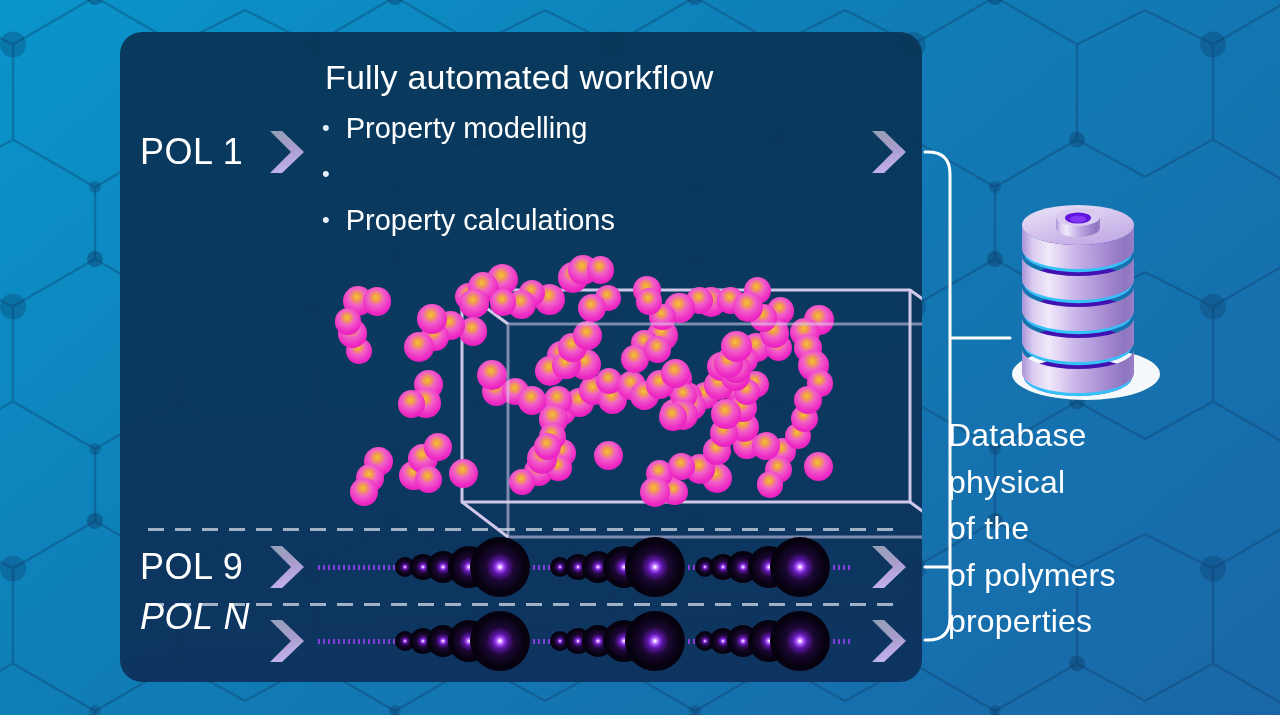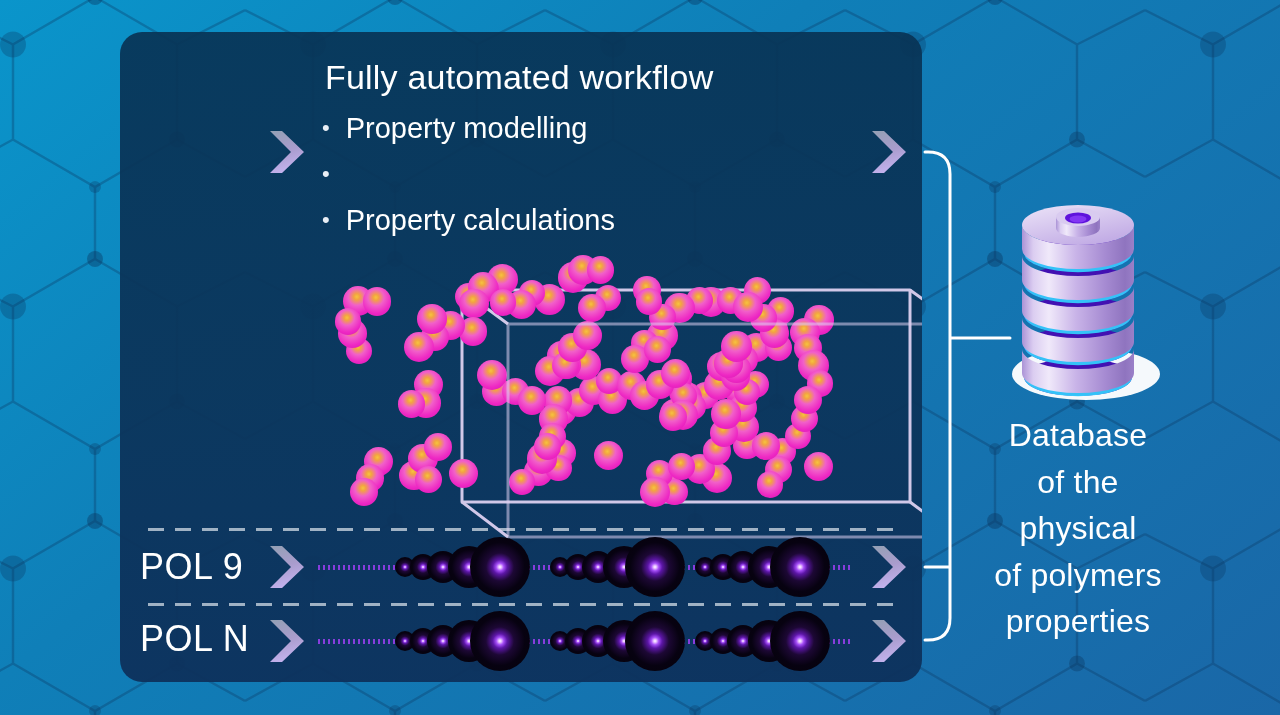--- a/index.html
+++ b/index.html
@@ -38,21 +38,21 @@
   .mol{position:absolute;border-radius:50%;
     background:radial-gradient(circle at 46% 36%,#f6c43e 0%,#f2a342 12%,#f160c9 34%,#ee28c4 65%,#d514b0 100%);}
   .bead{position:absolute;border-radius:50%;
     background:radial-gradient(circle,#ffffff 0%,#e2b6ff 4%,#a44df6 9%,#5c16a6 17%,#1d0835 33%,#070211 58%,#040109 100%);}
   .boxsvg{position:absolute;left:330px;top:250px;}
   
   .overlay-svg{position:absolute;left:0;top:0;z-index:5;pointer-events:none;}
   .db-icon{position:absolute;left:990px;top:188px;z-index:6;}
   .db-caption{
     position:absolute;left:948px;top:412px;width:260px;z-index:6;
-    color:#fff;font-size:32px;line-height:46.5px;text-align:center;letter-spacing:0.2px;
+    color:#fff;font-size:32px;line-height:46.5px;text-align:left;letter-spacing:0.2px;
   }
 </style>
 </head>
 <body>
 
 <div class="stage">
 
   <svg class="hexbg" width="1280" height="715">
     <defs>
       <pattern id="hexpat" width="300" height="262" patternUnits="userSpaceOnUse" patternTransform="translate(-55,-28)">
@@ -66,20 +66,21 @@
           <circle cx="68" cy="72.5" r="13" opacity="0.3"></circle>
           <circle cx="150" cy="215" r="6" opacity="0.3"></circle>
         </g>
       </pattern>
     </defs>
     <rect x="0" y="0" width="1280" height="715" fill="url(#hexpat)"></rect>
   </svg>
 
   <div class="panel">
 
+    <div class="pol-label" style="top:98px;">POL 1</div>
 
     <div class="wf-title">Fully automated workflow</div>
 
     <div class="bullets">
       <div class="bullet-row">
         <span class="bullet-glyph">•</span>
         <span>Property modelling</span>
       </div>
       <div class="bullet-row">
         <span class="bullet-glyph">•</span>
@@ -235,21 +236,21 @@
     <svg class="boxsvg" width="530" height="280" style="z-index:3;">
       <rect x="58" y="42" width="449" height="213" stroke="#dcd0f0" stroke-width="3" fill="none" opacity="0.55"></rect>
     </svg>
 
     <div class="dash-sep" style="top:496px;"></div>
     <div class="dash-sep" style="top:571px;"></div>
 
     <div class="pol-label" style="top:513px;">POL 9</div>
     <div class="dotline" style="top:533px;"></div>
 
-    <div class="pol-label" style="top:585px;">POL N</div>
+    <div class="pol-label" style="top:563px;font-style:italic;">POL N</div>
     <div class="dotline" style="top:607px;"></div>
 
     <div id="bead-layer" style="position:absolute;left:0;top:0;width:802px;height:650px;z-index:4;">
         <div class="bead" style="left: 275px; top: 525px; width: 20px; height: 20px;"></div>
         <div class="bead" style="left: 290px; top: 522px; width: 26px; height: 26px;"></div>
         <div class="bead" style="left: 307px; top: 519px; width: 32px; height: 32px;"></div>
         <div class="bead" style="left: 328px; top: 514px; width: 42px; height: 42px;"></div>
         <div class="bead" style="left: 350px; top: 505px; width: 60px; height: 60px;"></div>
         <div class="bead" style="left: 430px; top: 525px; width: 20px; height: 20px;"></div>
         <div class="bead" style="left: 445px; top: 522px; width: 26px; height: 26px;"></div>
@@ -345,19 +346,19 @@
       </g>
     <ellipse cx="88" cy="37" rx="56" ry="20" fill="url(#lavtop)"></ellipse>
     <path d="M66,29 v11 a22,9 0 0 0 44,0 v-11" fill="url(#lav)"></path>
     <ellipse cx="88" cy="29" rx="22" ry="9" fill="#d9cbf0"></ellipse>
     <ellipse cx="88" cy="30" rx="13" ry="5.5" fill="#5f13dc"></ellipse>
     <ellipse cx="88" cy="31" rx="8.5" ry="3.4" fill="#8a3cf8" opacity="0.85"></ellipse>
   </svg>
 
   <div class="db-caption">
     <div>Database</div>
+    <div>physical</div>
     <div>of the</div>
-    <div>physical</div>
     <div>of polymers</div>
     <div>properties</div>
   </div>
 
 </div>
 
 </body></html>

